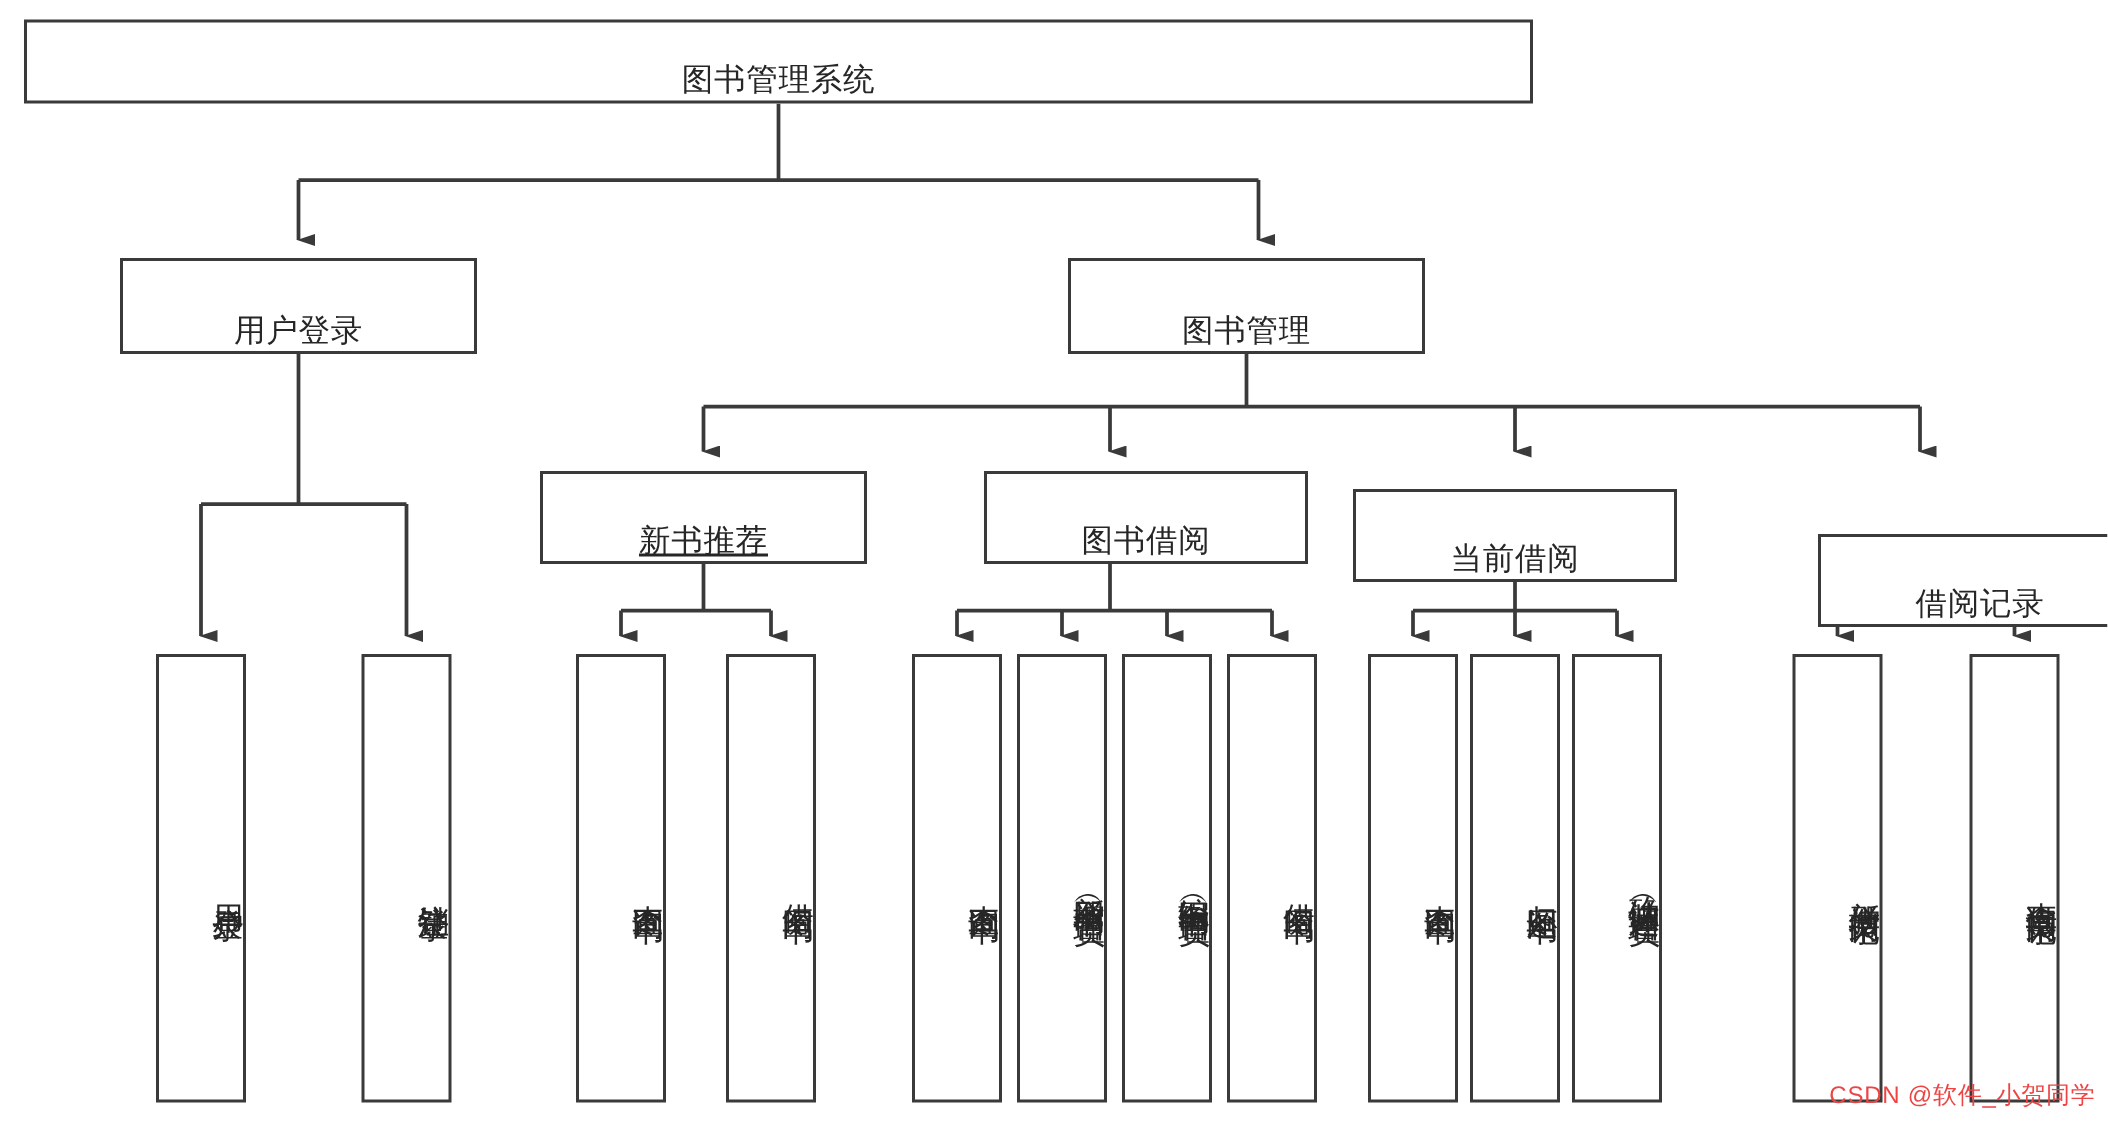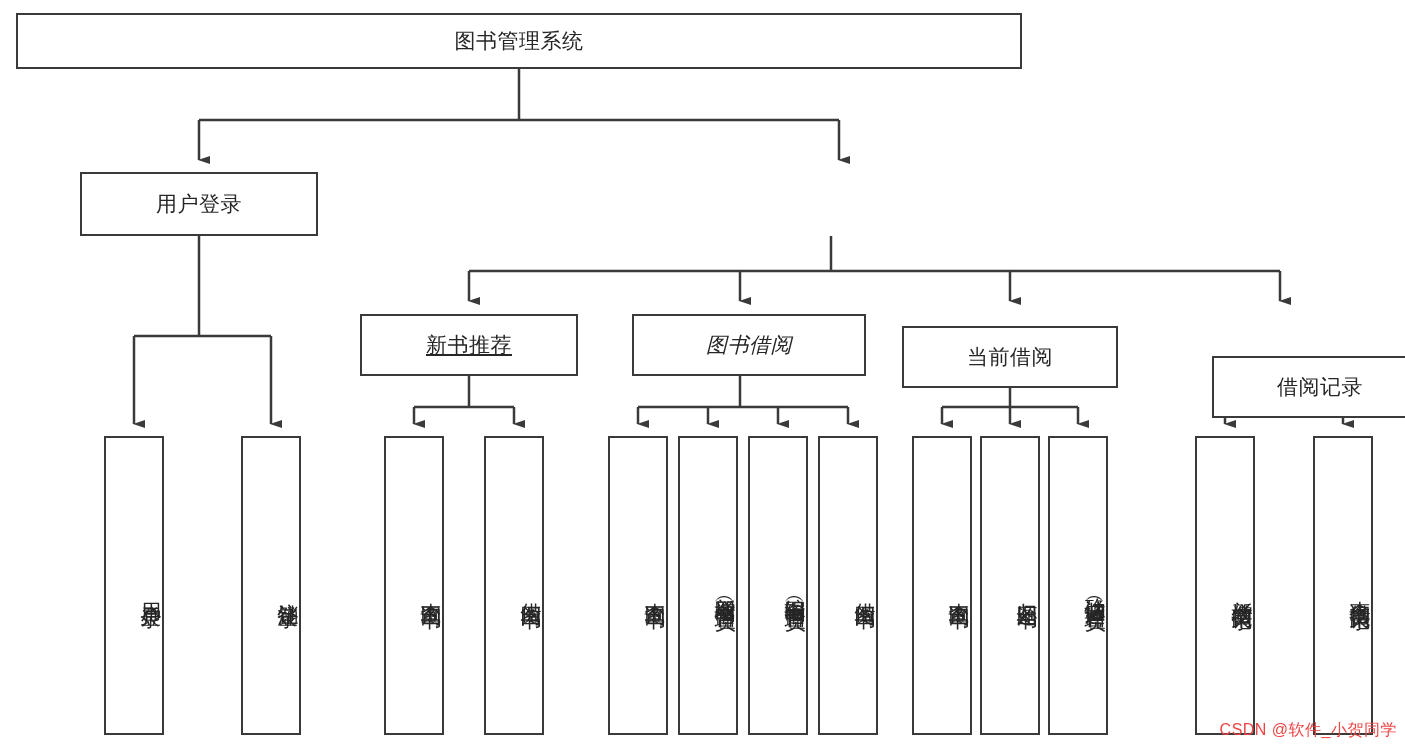--- a/index.html
+++ b/index.html
@@ -24,21 +24,21 @@
     width: 1405px;
     height: 747px;
     pointer-events: none;
   }
   .node {
     position: absolute;
     box-sizing: border-box;
     background: #ffffff;
     border: 2px solid #3a3a3a;
     display: flex;
-    align-items: center;
+    align-items: flex-end;
     justify-content: center;
     color: #262626;
   }
   .node.horiz {
     font-size: 21px;
     letter-spacing: 0.5px;
   }
   .node.vert {
     writing-mode: vertical-rl;
     text-orientation: upright;
@@ -119,25 +119,28 @@
     </g>
   </svg>
 
   <div class="node horiz" style="left:16px; top:13px; width:1006px; height:56px;">
     <span>图书管理系统</span>
   </div>
 
   <div class="node horiz" style="left:80px; top:172px; width:238px; height:64px;">
     <span>用户登录</span>
   </div>
+  <div class="node horiz" style="left:712px; top:172px; width:238px; height:64px;">
+    <span>图书管理</span>
+  </div>
 
   <div class="node horiz" style="left:360px; top:314px; width:218px; height:62px;text-decoration:underline;">
     <span>新书推荐</span>
   </div>
-  <div class="node horiz" style="left:632px; top:314px; width:234px; height:62px;font-style:italic;">
+  <div class="node horiz" style="left:656px; top:314px; width:216px; height:62px;">
     <span>图书借阅</span>
   </div>
   <div class="node horiz" style="left:902px; top:326px; width:216px; height:62px;">
     <span>当前借阅</span>
   </div>
   <div class="node horiz" style="left:1212px; top:314px; width:216px; height:62px;margin-top:42px;">
     <span>借阅记录</span>
   </div>
 
   <div class="node vert" style="left:104px; top:436px; width:60px; height:299px;">

